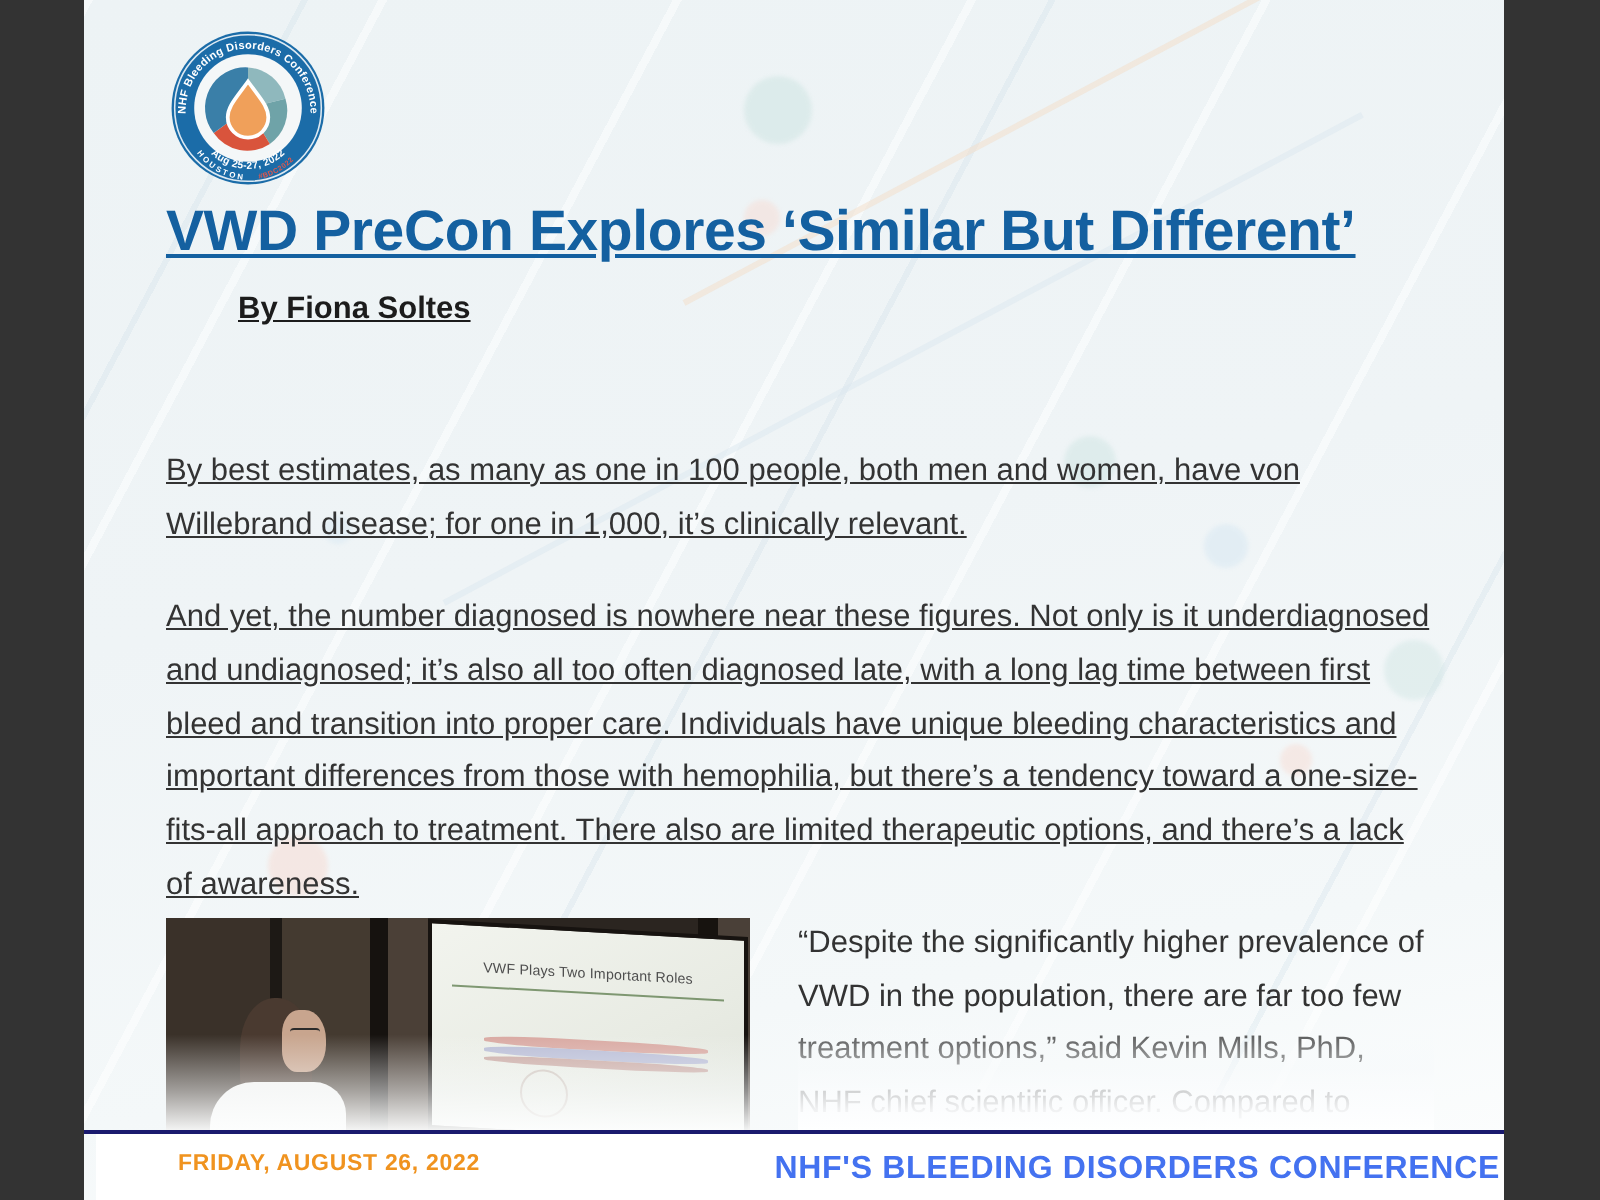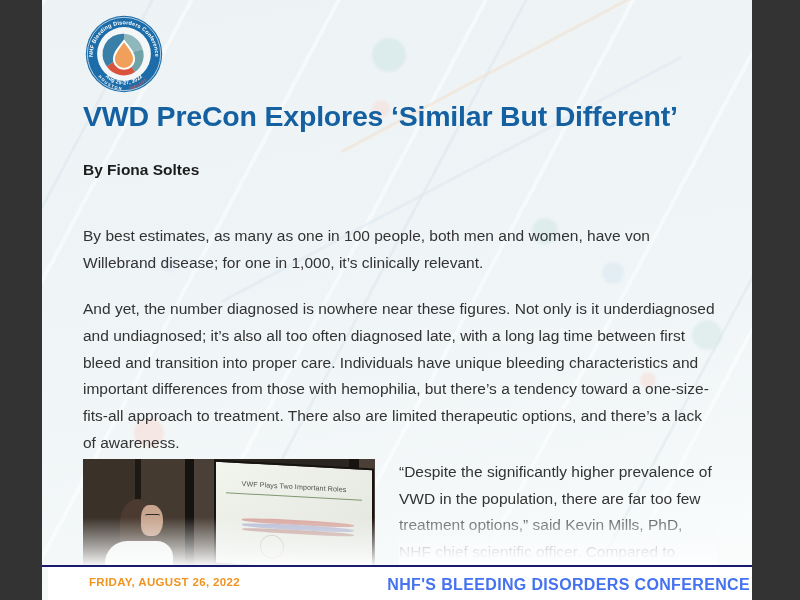--- a/index.html
+++ b/index.html
@@ -86,37 +86,39 @@
     top: 15px;
     width: 78px;
     height: 78px;
   }
 
   
   .col {
     position: absolute;
     left: 41px;
     width: 632px;
+    text-decoration: underline;
   }
 
   #headline {
     top: 100px;
     font-size: 28.5px;
     font-weight: bold;
     color: #1460a0;
     letter-spacing: -0.2px;
     line-height: 1.15;
     white-space: nowrap;
   }
 
   #byline {
-    top: 161px;
+    top: 146px;
     font-size: 15.5px;
     font-weight: bold;
     color: #1c1c1c;
+    margin-left: 36px;
   }
 
   #body-copy {
     top: 207px;
     font-size: 15.5px;
     color: #333333;
     line-height: 1.72;
   }
   #body-copy p { margin: 16px 0 20px 0; }
   #body-copy p:last-child { margin-bottom: 0; }

